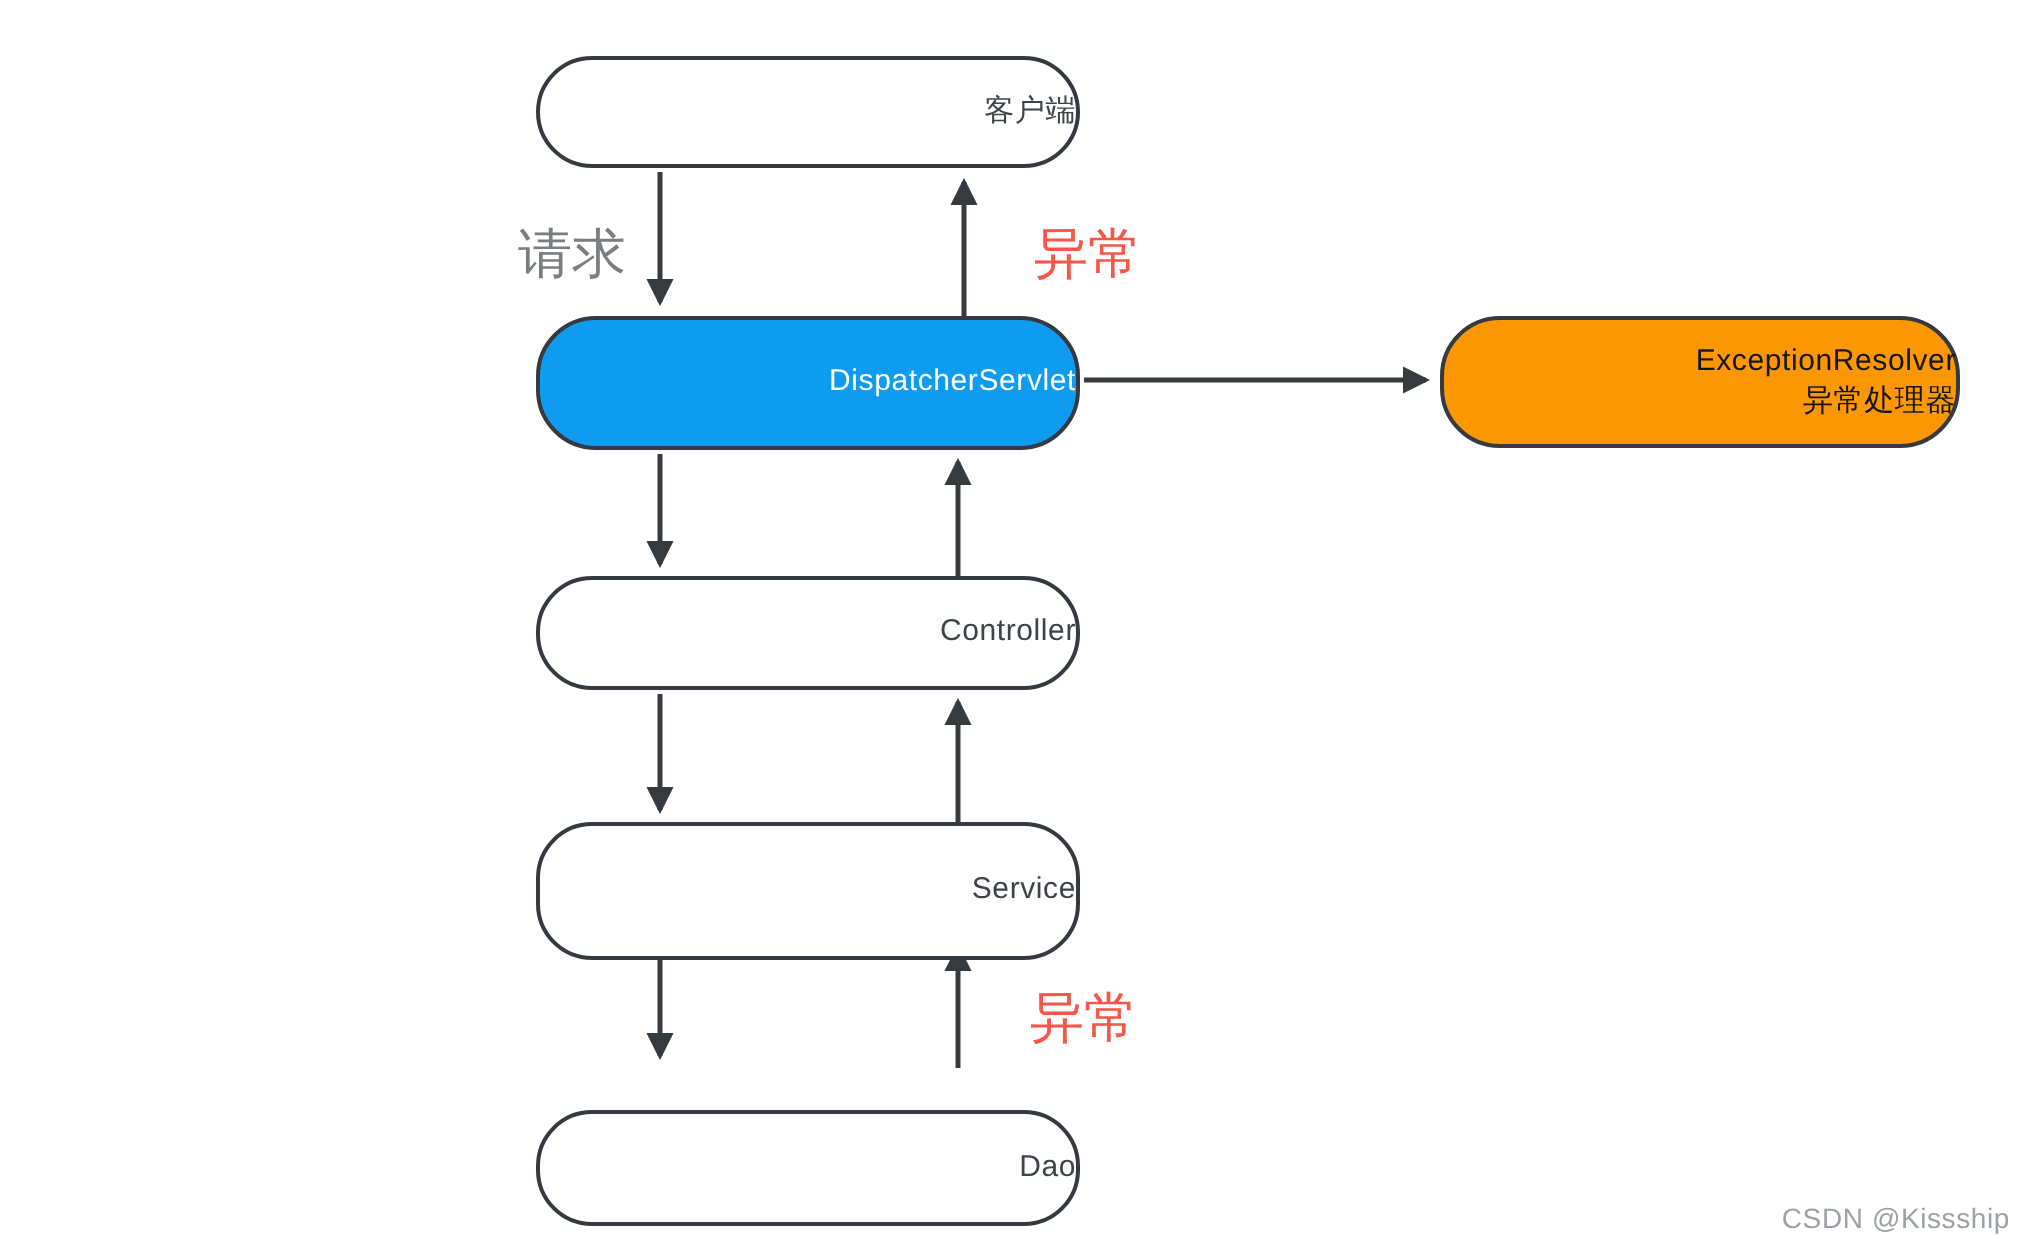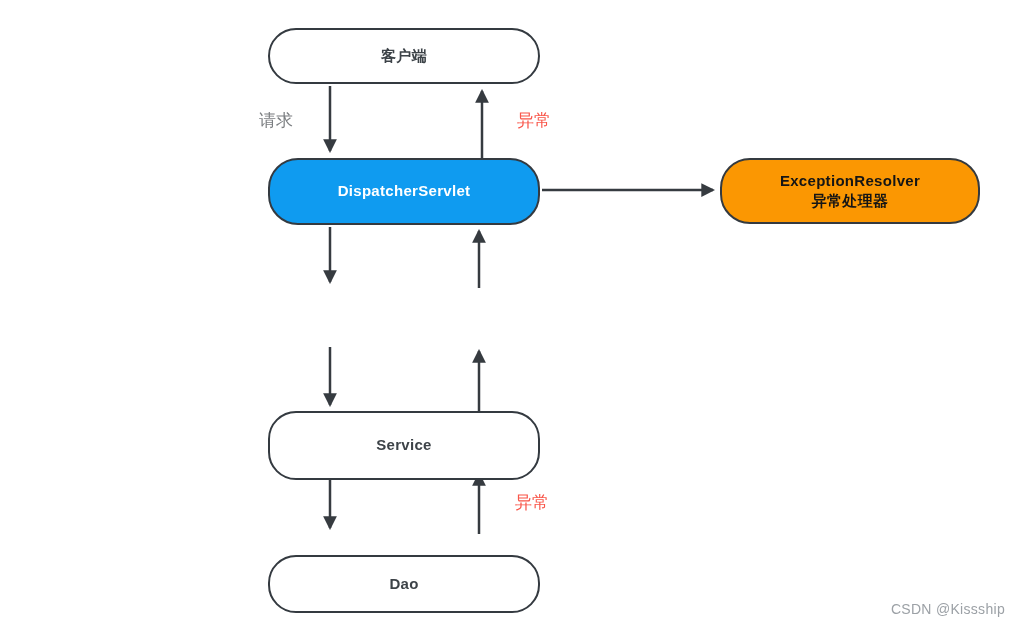--- a/index.html
+++ b/index.html
@@ -11,44 +11,44 @@
     overflow:hidden;
   }
   .node{
     position:absolute;
     box-sizing:border-box;
     border:2.5px solid #343a40;
     border-radius:28px;
     background:#ffffff;
     display:flex;
     flex-direction:column;
-    align-items:center;
+    align-items:flex-end;
     justify-content:center;
-    font-weight:bold;
+    font-weight:normal;
     font-size:15px;
     color:#3d4348;
     letter-spacing:0.3px;
     text-align:center;
     line-height:1.35;
   }
   .node-client   {left:268px; top:28px;  width:272px; height:56px;}
   .node-dispatcher{
     left:268px; top:158px; width:272px; height:67px;
     background:#0f9bf0; color:#ffffff; border-radius:30px;
   }
   .node-controller{left:268px; top:288px; width:272px; height:57px;}
   .node-service  {left:268px; top:411px; width:272px; height:69px;}
   .node-dao      {left:268px; top:534px; width:272px; height:58px;margin-top:21px;}
   .node-exception{
     left:720px; top:158px; width:260px; height:66px;
     background:#fb9702; color:#151515; border-radius:30px;
   }
   .edge-label{
     position:absolute;
-    font-size:17px;
+    font-size:27px;
     font-weight:normal;
     white-space:nowrap;
   }
   .label-request{left:259px; top:109px; color:#7b7e81;}
   .label-exc-top{left:517px; top:109px; color:#f9564a;}
   .label-exc-bottom{left:515px; top:491px; color:#f9564a;}
   .watermark{
     position:absolute;
     right:10px; top:601px;
     font-size:14px;
@@ -94,20 +94,23 @@
 
   <div class="node node-dispatcher">
     <span>DispatcherServlet</span>
   </div>
 
   <div class="node node-exception">
     <span>ExceptionResolver</span>
     <span>异常处理器</span>
   </div>
 
+  <div class="node node-controller">
+    <span>Controller</span>
+  </div>
 
   <div class="node node-service">
     <span>Service</span>
   </div>
 
   <div class="node node-dao">
     <span>Dao</span>
   </div>
 
   <div class="edge-label label-request">请求</div>

